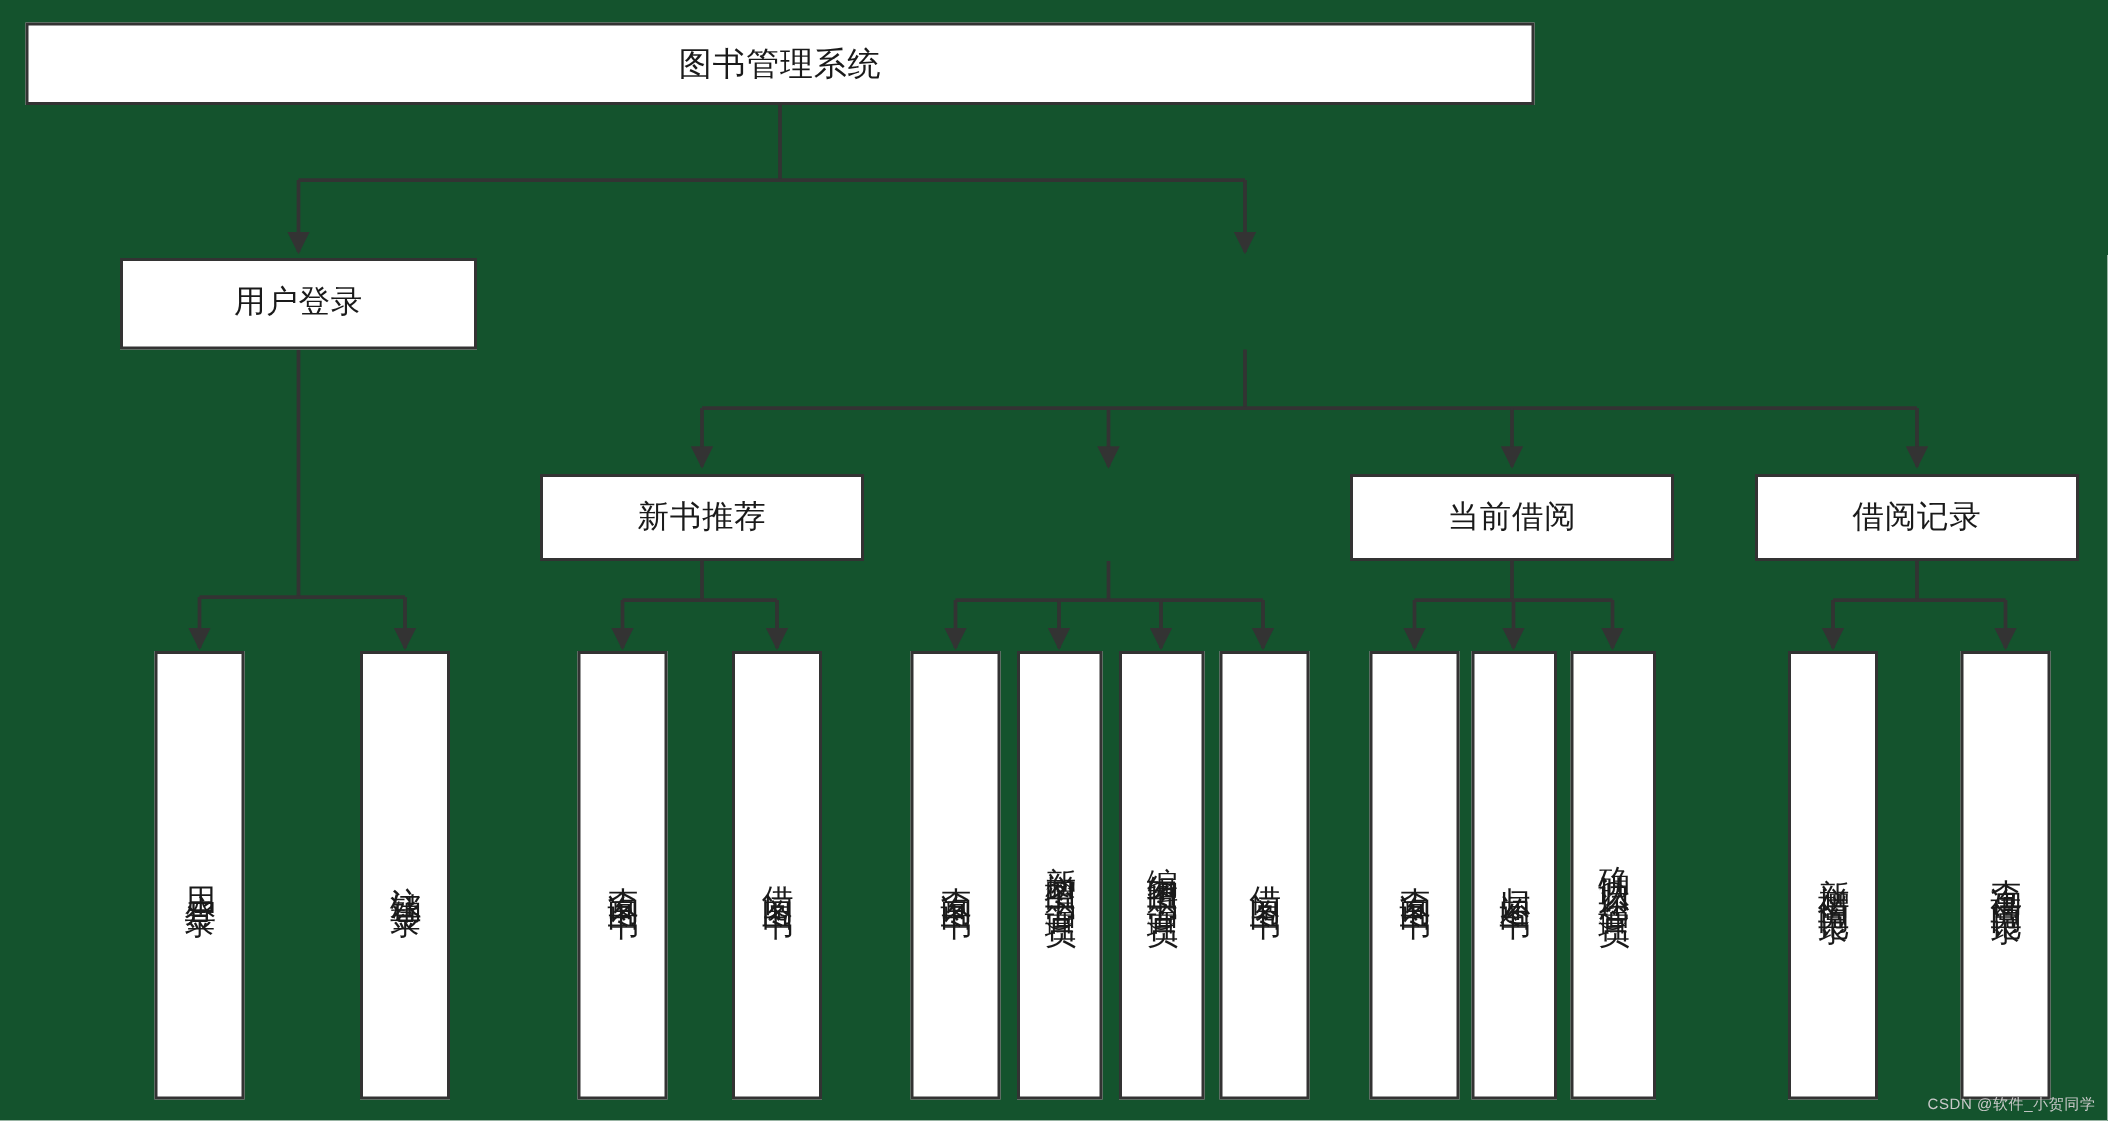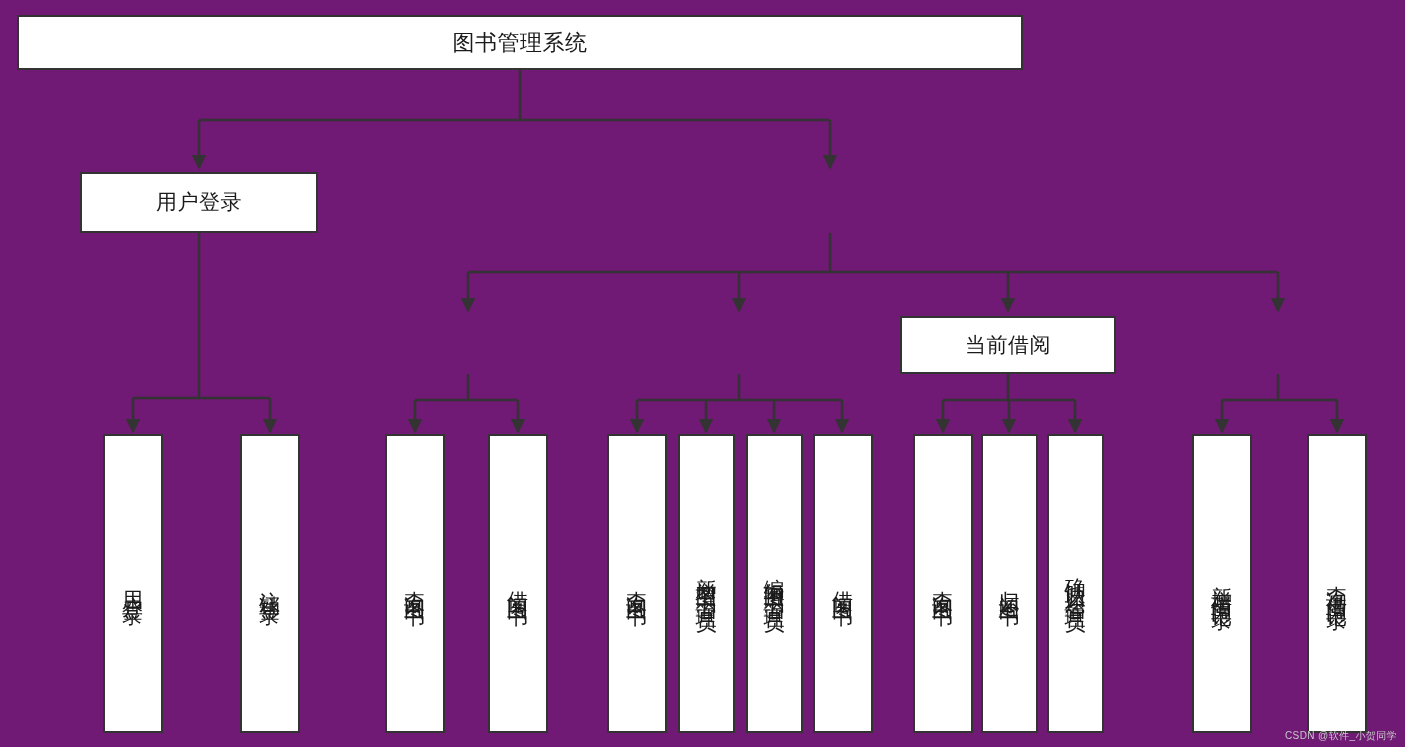--- a/index.html
+++ b/index.html
@@ -8,21 +8,21 @@
     padding: 0;
     background: #ffffff;
   }
   body {
     font-family: "Liberation Sans", "DejaVu Sans", sans-serif;
   }
   #diagram {
     position: relative;
     width: 1405px;
     height: 747px;
-    background: #701a75;
+    background: #14532d;
     overflow: hidden;
   }
   #connectors {
     position: absolute;
     left: 0;
     top: 0;
     width: 1405px;
     height: 747px;
     pointer-events: none;
   }
@@ -131,26 +131,32 @@
 
   <div class="node horiz root" style="left:17px; top:15px; width:1006px; height:55px;">
     <span class="label">图书管理系统</span>
   </div>
 
   <div class="node horiz" style="left:80px; top:172px; width:238px; height:61px;">
     <span class="label">用户登录</span>
   </div>
 
 
+  <div class="node horiz" style="left:360px; top:316px; width:216px; height:58px;">
+    <span class="label">新书推荐</span>
+  </div>
 
 
   <div class="node horiz" style="left:900px; top:316px; width:216px; height:58px;">
     <span class="label">当前借阅</span>
   </div>
 
+  <div class="node horiz" style="left:1170px; top:316px; width:216px; height:58px;">
+    <span class="label">借阅记录</span>
+  </div>
 
   <div class="node vert" style="left:103px; top:434px; width:60px; height:299px;">
     <span class="label">用户登录</span>
   </div>
 
   <div class="node vert" style="left:240px; top:434px; width:60px; height:299px;">
     <span class="label">注销登录</span>
   </div>
 
   <div class="node vert" style="left:385px; top:434px; width:60px; height:299px;">

